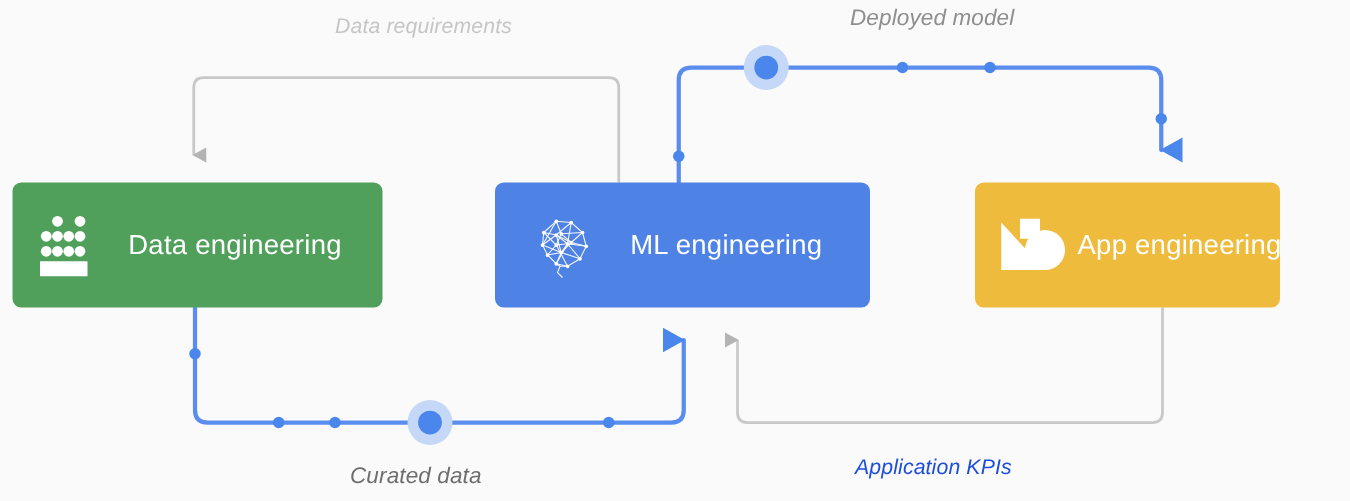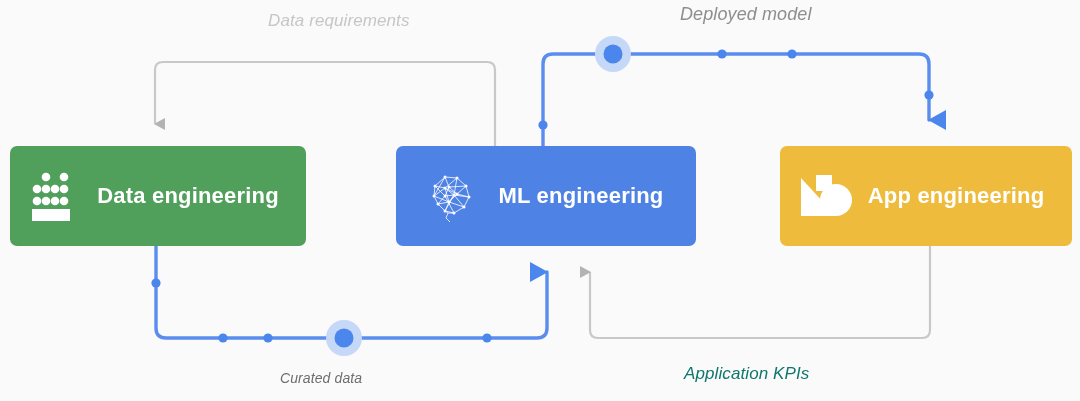--- a/index.html
+++ b/index.html
@@ -44,21 +44,21 @@
     display: flex;
     align-items: center;
     justify-content: center;
     margin-right: 6px;
   }
   .node-label {
     flex: 1 1 auto;
     text-align: center;
     color: #ffffff;
     font-size: 22px;
-    font-weight: bold;
+    font-weight: normal;
     letter-spacing: 0.2px;
     white-space: nowrap;
     padding-right: 8px;
   }
 </style>
 </head>
 <body>
 
 <div id="canvas">
 
@@ -104,23 +104,23 @@
       <circle cx="223" cy="338" r="4.6" fill="#4a86ec"></circle>
       <circle cx="268" cy="338" r="4.6" fill="#4a86ec"></circle>
       <circle cx="487" cy="338" r="4.6" fill="#4a86ec"></circle>
     </g>
   </svg>
 
   <div class="edge-label" style="left:268px; top:11px; color:#c6c6c6;">Data requirements</div>
 
   <div class="edge-label" style="left:668px; top:4px; color:#8e8e8e; font-size:18px;margin-left:12px;">Deployed model</div>
 
-  <div class="edge-label" style="left:280px; top:370px; color:#6e6e6e; font-size:14px;">Curated data</div>
+  <div class="edge-label" style="left:280px; top:370px; color:#6e6e6e; font-size:18px;">Curated data</div>
 
-  <div class="edge-label" style="left:684px; top:364px; color:#0f766e;">Application KPIs</div>
+  <div class="edge-label" style="left:684px; top:364px; color:#1d4ed8;">Application KPIs</div>
 
   <div class="node-box" style="left:10px; top:146px; width:296px; height:100px; background:#50a05c;">
     <span class="node-icon">
       <svg width="56" height="56" viewBox="0 0 56 56">
         <circle cx="19" cy="9" r="4.3" fill="#ffffff"></circle>
         <circle cx="37" cy="9" r="4.3" fill="#ffffff"></circle>
         <circle cx="10" cy="21" r="4.3" fill="#ffffff"></circle>
         <circle cx="19" cy="21" r="4.3" fill="#ffffff"></circle>
         <circle cx="28" cy="21" r="4.3" fill="#ffffff"></circle>
         <circle cx="37" cy="21" r="4.3" fill="#ffffff"></circle>
@@ -170,21 +170,21 @@
           <circle cx="33" cy="29" r="1.5"></circle>
             <circle cx="24" cy="30" r="1.5"></circle>
           <circle cx="28" cy="36" r="1.5"></circle>
             <circle cx="36" cy="28" r="1.5"></circle>
         </g>
       </svg>
     </span>
     <span class="node-label">ML engineering</span>
   </div>
 
-  <div class="node-box" style="left:780px; top:146px; width:292px; height:100px; background:#eebb3c;">
+  <div class="node-box" style="left:780px; top:146px; width:244px; height:100px; background:#eebb3c;">
     <span class="node-icon">
       <svg width="58" height="58" viewBox="0 0 58 58">
         <path d="M5,11 L5,49 L40,49 Z" fill="#ffffff"></path>
         <rect x="20" y="8" width="16" height="16" fill="#ffffff"></rect>
         <circle cx="40" cy="33" r="16" fill="#ffffff"></circle>
       </svg>
     </span>
     <span class="node-label">App engineering</span>
   </div>
 

